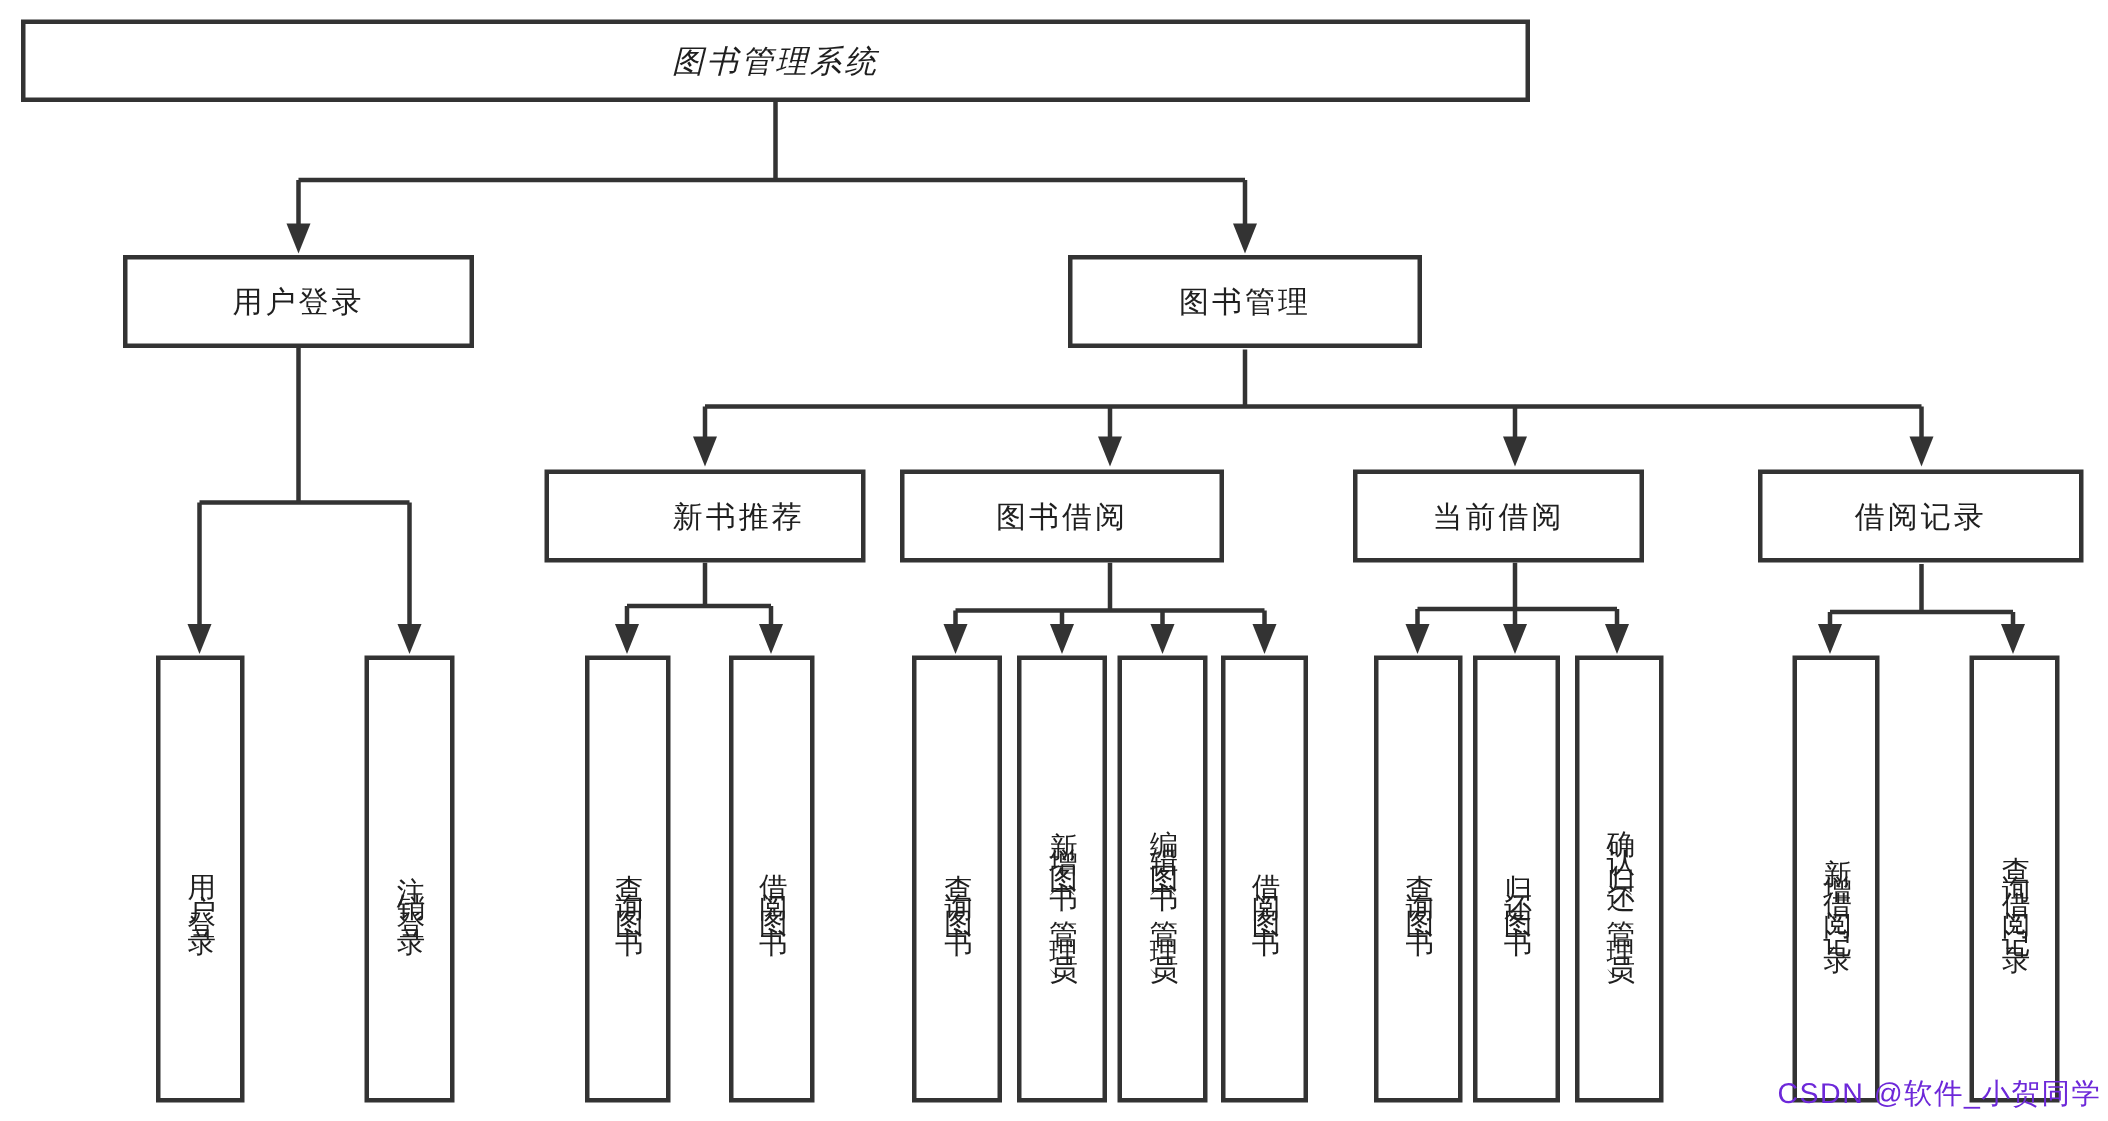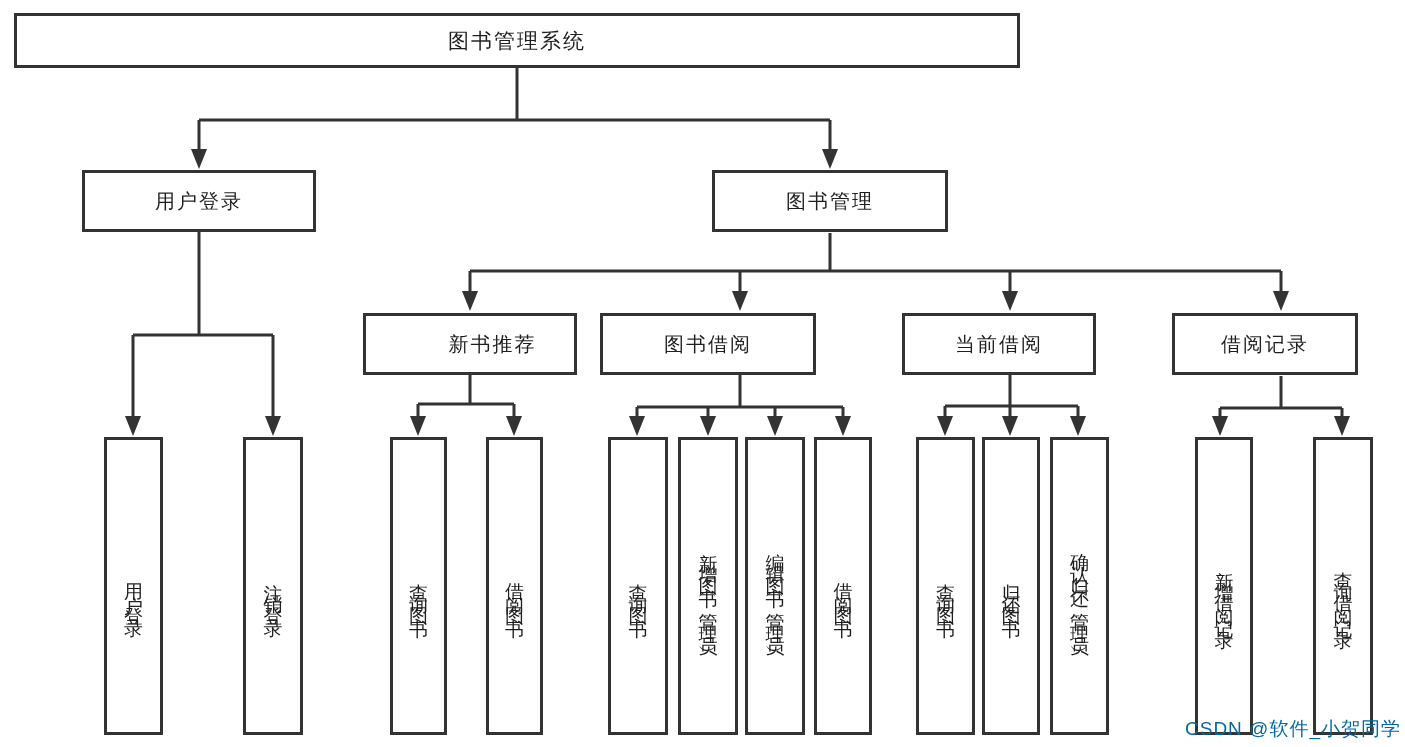--- a/index.html
+++ b/index.html
@@ -33,39 +33,40 @@
     align-items: center;
     justify-content: center;
   }
   .hlabel {
     font-size: 20px;
     letter-spacing: 2px;
     white-space: nowrap;
   }
   .root .hlabel {
     font-size: 21px;
+    font-style: italic;
   }
   .lvl2 { top: 170px; height: 62px; }
   .lvl3 { top: 313px; height: 62px; }
   .leaf { top: 437px; height: 298px; }
   .vtext {
     writing-mode: vertical-rl;
     text-orientation: mixed;
     font-size: 19px;
     letter-spacing: 12px;
     line-height: 1.15;
     margin-bottom: -12px;
     white-space: nowrap;
   }
   .watermark {
     position: absolute;
     left: 1185px;
     top: 716px;
     font-size: 19px;
-    color: #0369a1;
+    color: #6d28d9;
     letter-spacing: 1px;
     white-space: nowrap;
     z-index: 5;
   }
   .stroke {
     stroke: #333333;
     stroke-width: 3;
     fill: none;
   }
   .arrow {
@@ -127,21 +128,21 @@
 
   <div class="box lvl3" style="left:363px; width:214px;padding-left:45px;">
     <span class="hlabel">新书推荐</span>
   </div>
   <div class="box lvl3" style="left:600px; width:216px;">
     <span class="hlabel">图书借阅</span>
   </div>
   <div class="box lvl3" style="left:902px; width:194px;">
     <span class="hlabel">当前借阅</span>
   </div>
-  <div class="box lvl3" style="left:1172px; width:186px;">
+  <div class="box lvl3" style="left:1172px; width:217px;">
     <span class="hlabel">借阅记录</span>
   </div>
 
   <div class="box leaf" style="left:104px; width:59px;">
     <span class="vtext">用户登录</span>
   </div>
   <div class="box leaf" style="left:243px; width:60px;">
     <span class="vtext">注销登录</span>
   </div>
 

